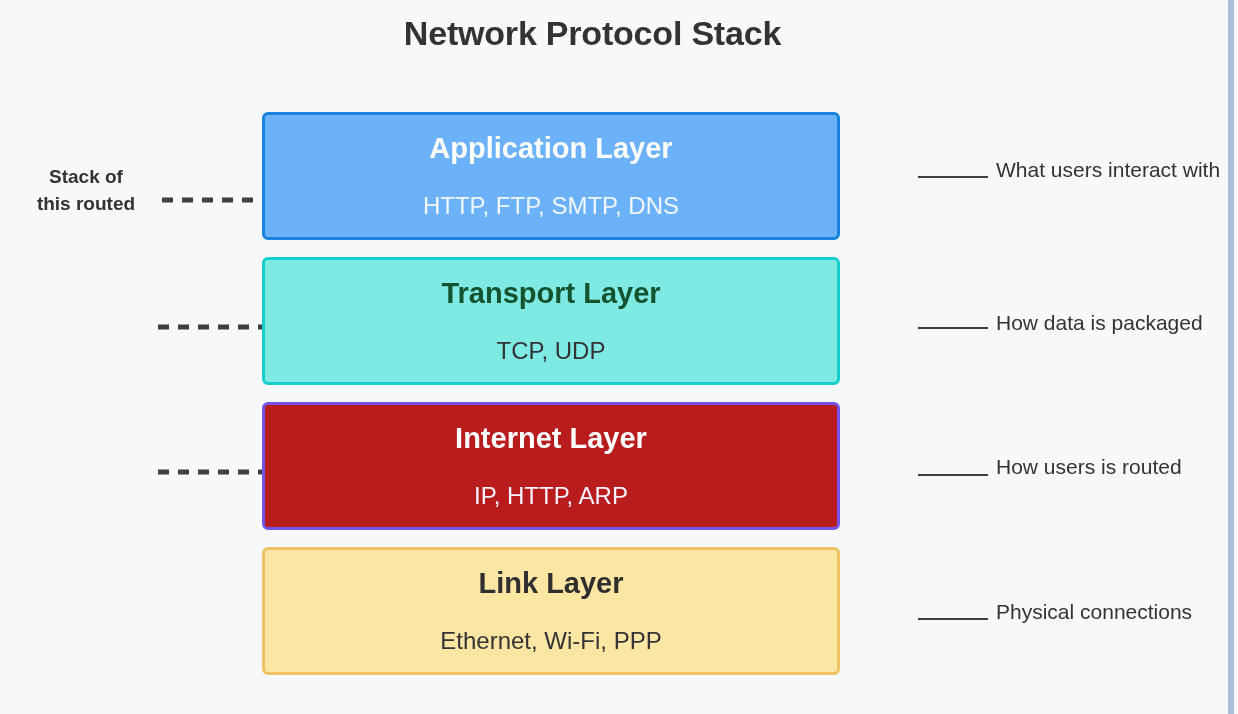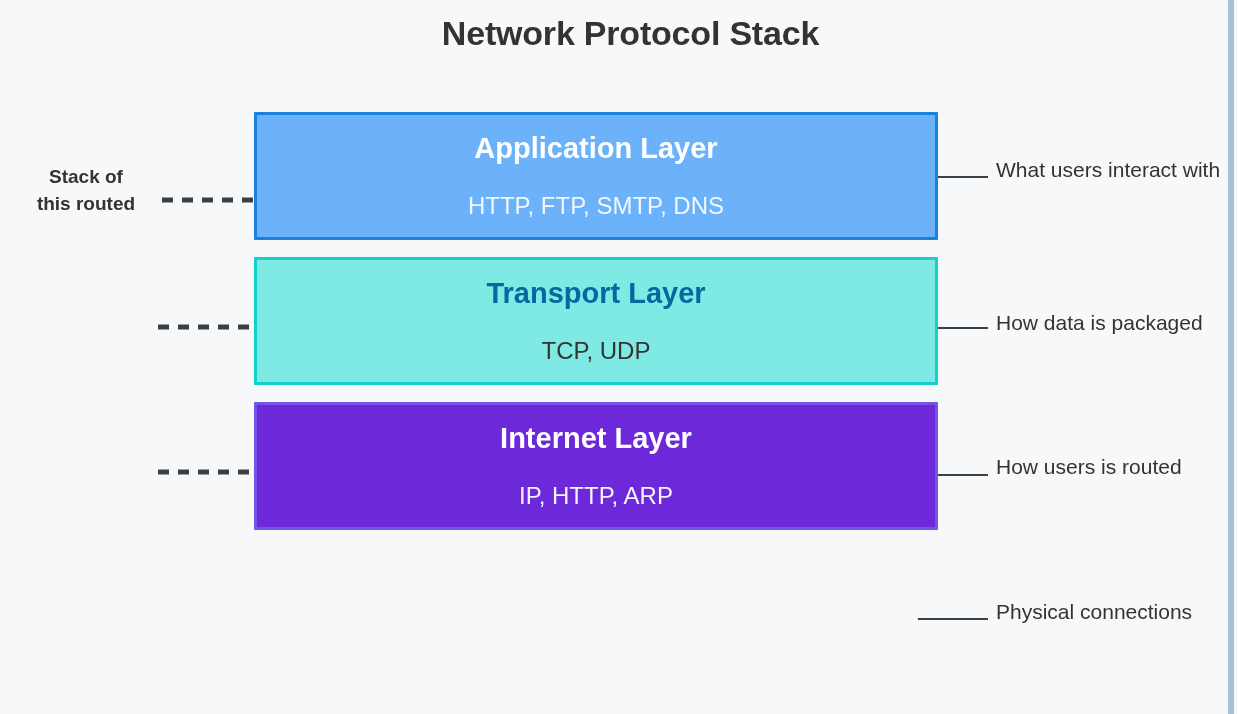--- a/index.html
+++ b/index.html
@@ -27,44 +27,43 @@
     position: absolute;
     left: 0;
     top: 14px;
     width: 1185px;
     text-align: center;
     font-size: 34px;
     font-weight: bold;
     color: #333333;
     letter-spacing: -0.2px;
     white-space: nowrap;
-    padding-left: 38px;
   }
 
   
   #focus-label {
     position: absolute;
     left: 16px;
     top: 163px;
     width: 140px;
     text-align: center;
     font-size: 19px;
     font-weight: bold;
     color: #333333;
     line-height: 27px;
   }
 
   
   .layer-box {
     position: absolute;
-    left: 254px;
-    width: 684px;
+    left: 262px;
+    width: 578px;
     height: 128px;
     box-sizing: border-box;
-    border-radius: 1px;
+    border-radius: 6px;
     border-style: solid;
     border-width: 3px;
     display: flex;
     flex-direction: column;
     align-items: center;
     justify-content: center;
   }
   .layer-title {
     font-size: 29px;
     font-weight: bold;
@@ -78,24 +77,24 @@
     line-height: 30px;
     white-space: nowrap;
     margin-top: 24px;
   }
 
   #layer-application { top: 112px; background: #6cb2fb; border-color: #1783dd; }
   #layer-application .layer-title { color: #ffffff; }
   #layer-application .layer-protocols { color: #f2f7fd; }
 
   #layer-transport { top: 257px; background: #7feae4; border-color: #14cfcb; }
-  #layer-transport .layer-title { color: #0369a1; }
+  #layer-transport .layer-title { color: #14532d; }
   #layer-transport .layer-protocols { color: #333333; text-align: right; }
 
-  #layer-internet { top: 402px; background: #6d28d9; border-color: #7353e8; }
+  #layer-internet { top: 402px; background: #b91c1c; border-color: #7353e8; }
   #layer-internet .layer-title { color: #ffffff; }
   #layer-internet .layer-protocols { color: #f5f3fe; }
 
   #layer-link { top: 547px; background: #fce6a4; border-color: #f0c163; }
   #layer-link .layer-title { color: #2f2f2f; }
   #layer-link .layer-protocols { color: #333333; }
 
   
   .note-label {
     position: absolute;
@@ -160,20 +159,24 @@
   <div class="layer-box" id="layer-transport">
     <div class="layer-title">Transport Layer</div>
     <div class="layer-protocols">TCP, UDP</div>
   </div>
 
   <div class="layer-box" id="layer-internet">
     <div class="layer-title">Internet Layer</div>
     <div class="layer-protocols">IP, HTTP, ARP</div>
   </div>
 
+  <div class="layer-box" id="layer-link">
+    <div class="layer-title">Link Layer</div>
+    <div class="layer-protocols">Ethernet, Wi-Fi, PPP</div>
+  </div>
 
   <div class="note-label" id="note-application">What users interact with</div>
   <div class="note-label" id="note-transport">How data is packaged</div>
   <div class="note-label" id="note-internet">How users is routed</div>
   <div class="note-label" id="note-link">Physical connections</div>
 
   <div id="scrollbar-track">
     <div id="scrollbar-thumb"></div>
   </div>
 

